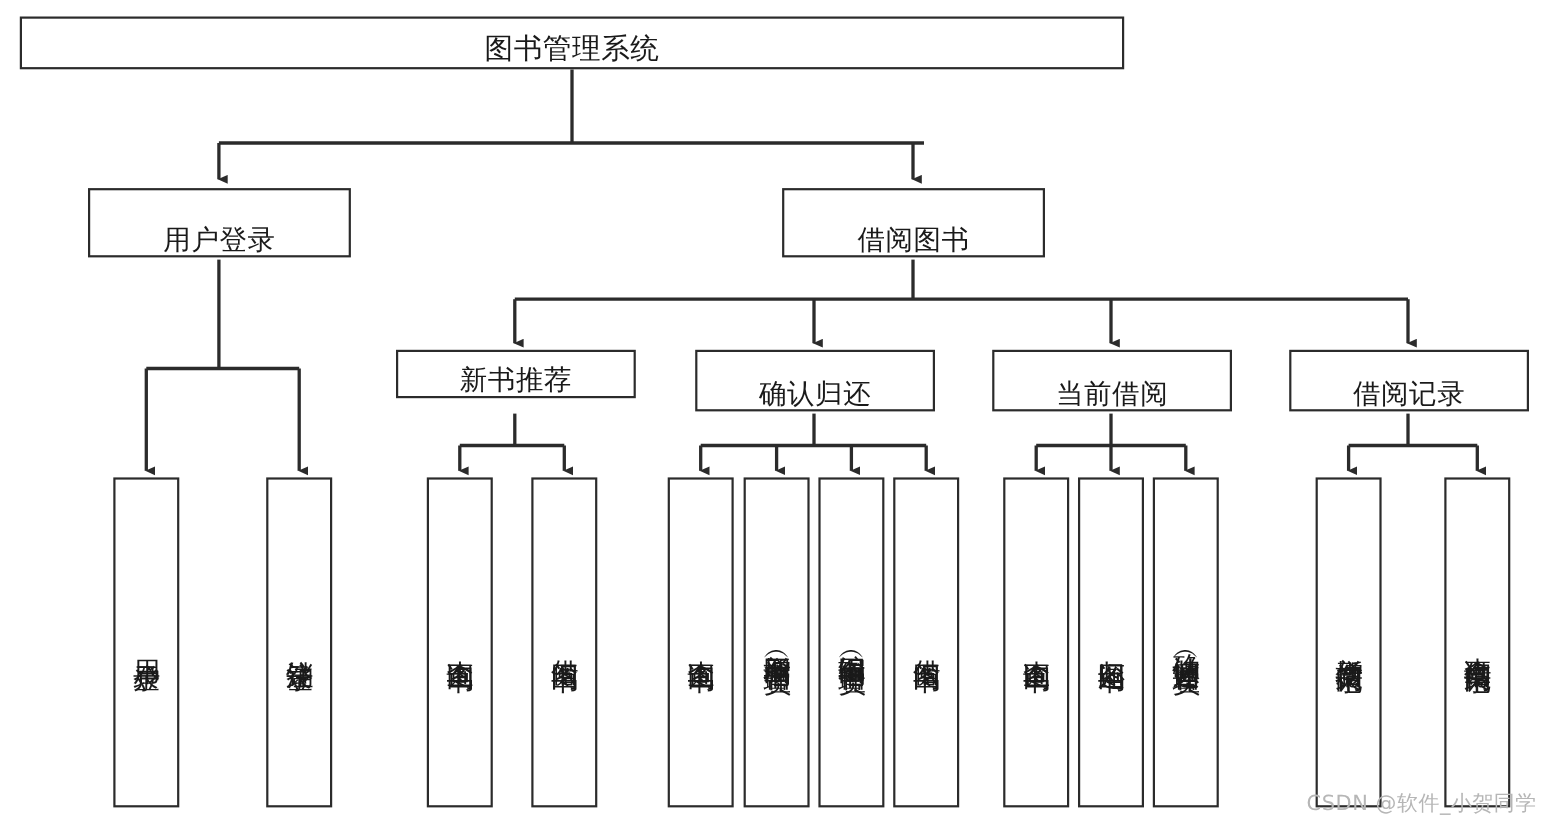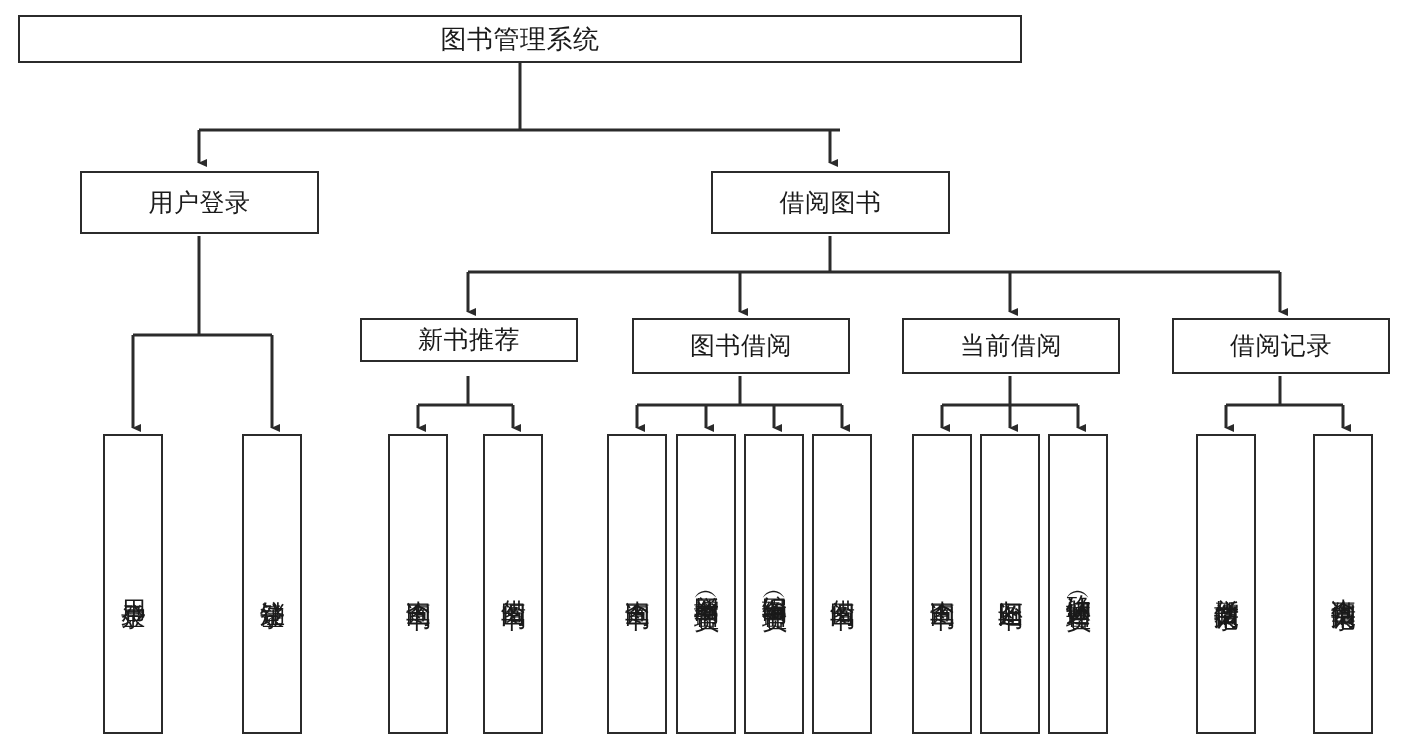--- a/index.html
+++ b/index.html
@@ -24,21 +24,21 @@
     top: 0;
     width: 1405px;
     height: 747px;
   }
   .node {
     position: absolute;
     box-sizing: border-box;
     border: 2px solid #2b2b2b;
     background: #ffffff;
     display: flex;
-    align-items: center;
+    align-items: flex-end;
     justify-content: center;
     color: #1a1a1a;
   }
   .node-label {
     display: block;
     text-align: center;
     line-height: 1.18;
     white-space: pre;
   }
   .node.horizontal .node-label {
@@ -139,21 +139,21 @@
 
   <div class="node horizontal" style="left:711px; top:171px; width:239px; height:63px;">
     <span class="node-label">借阅图书</span>
   </div>
 
   <div class="node horizontal" style="left:360px; top:318px; width:218px; height:44px;">
     <span class="node-label">新书推荐</span>
   </div>
 
   <div class="node horizontal" style="left:632px; top:318px; width:218px; height:56px;">
-    <span class="node-label">图书借阅</span>
+    <span class="node-label">确认归还</span>
   </div>
 
   <div class="node horizontal" style="left:902px; top:318px; width:218px; height:56px;">
     <span class="node-label">当前借阅</span>
   </div>
 
   <div class="node horizontal" style="left:1172px; top:318px; width:218px; height:56px;">
     <span class="node-label">借阅记录</span>
   </div>
 
@@ -202,14 +202,15 @@
   </div>
 
   <div class="node vertical" style="left:1196px; top:434px; width:60px; height:300px;">
     <span class="node-label">新增借阅记录</span>
   </div>
 
   <div class="node vertical" style="left:1313px; top:434px; width:60px; height:300px;">
     <span class="node-label">查询借阅记录</span>
   </div>
 
+  <div id="watermark">CSDN @软件_小贺同学</div>
 
 </div>
 
 </body></html>

